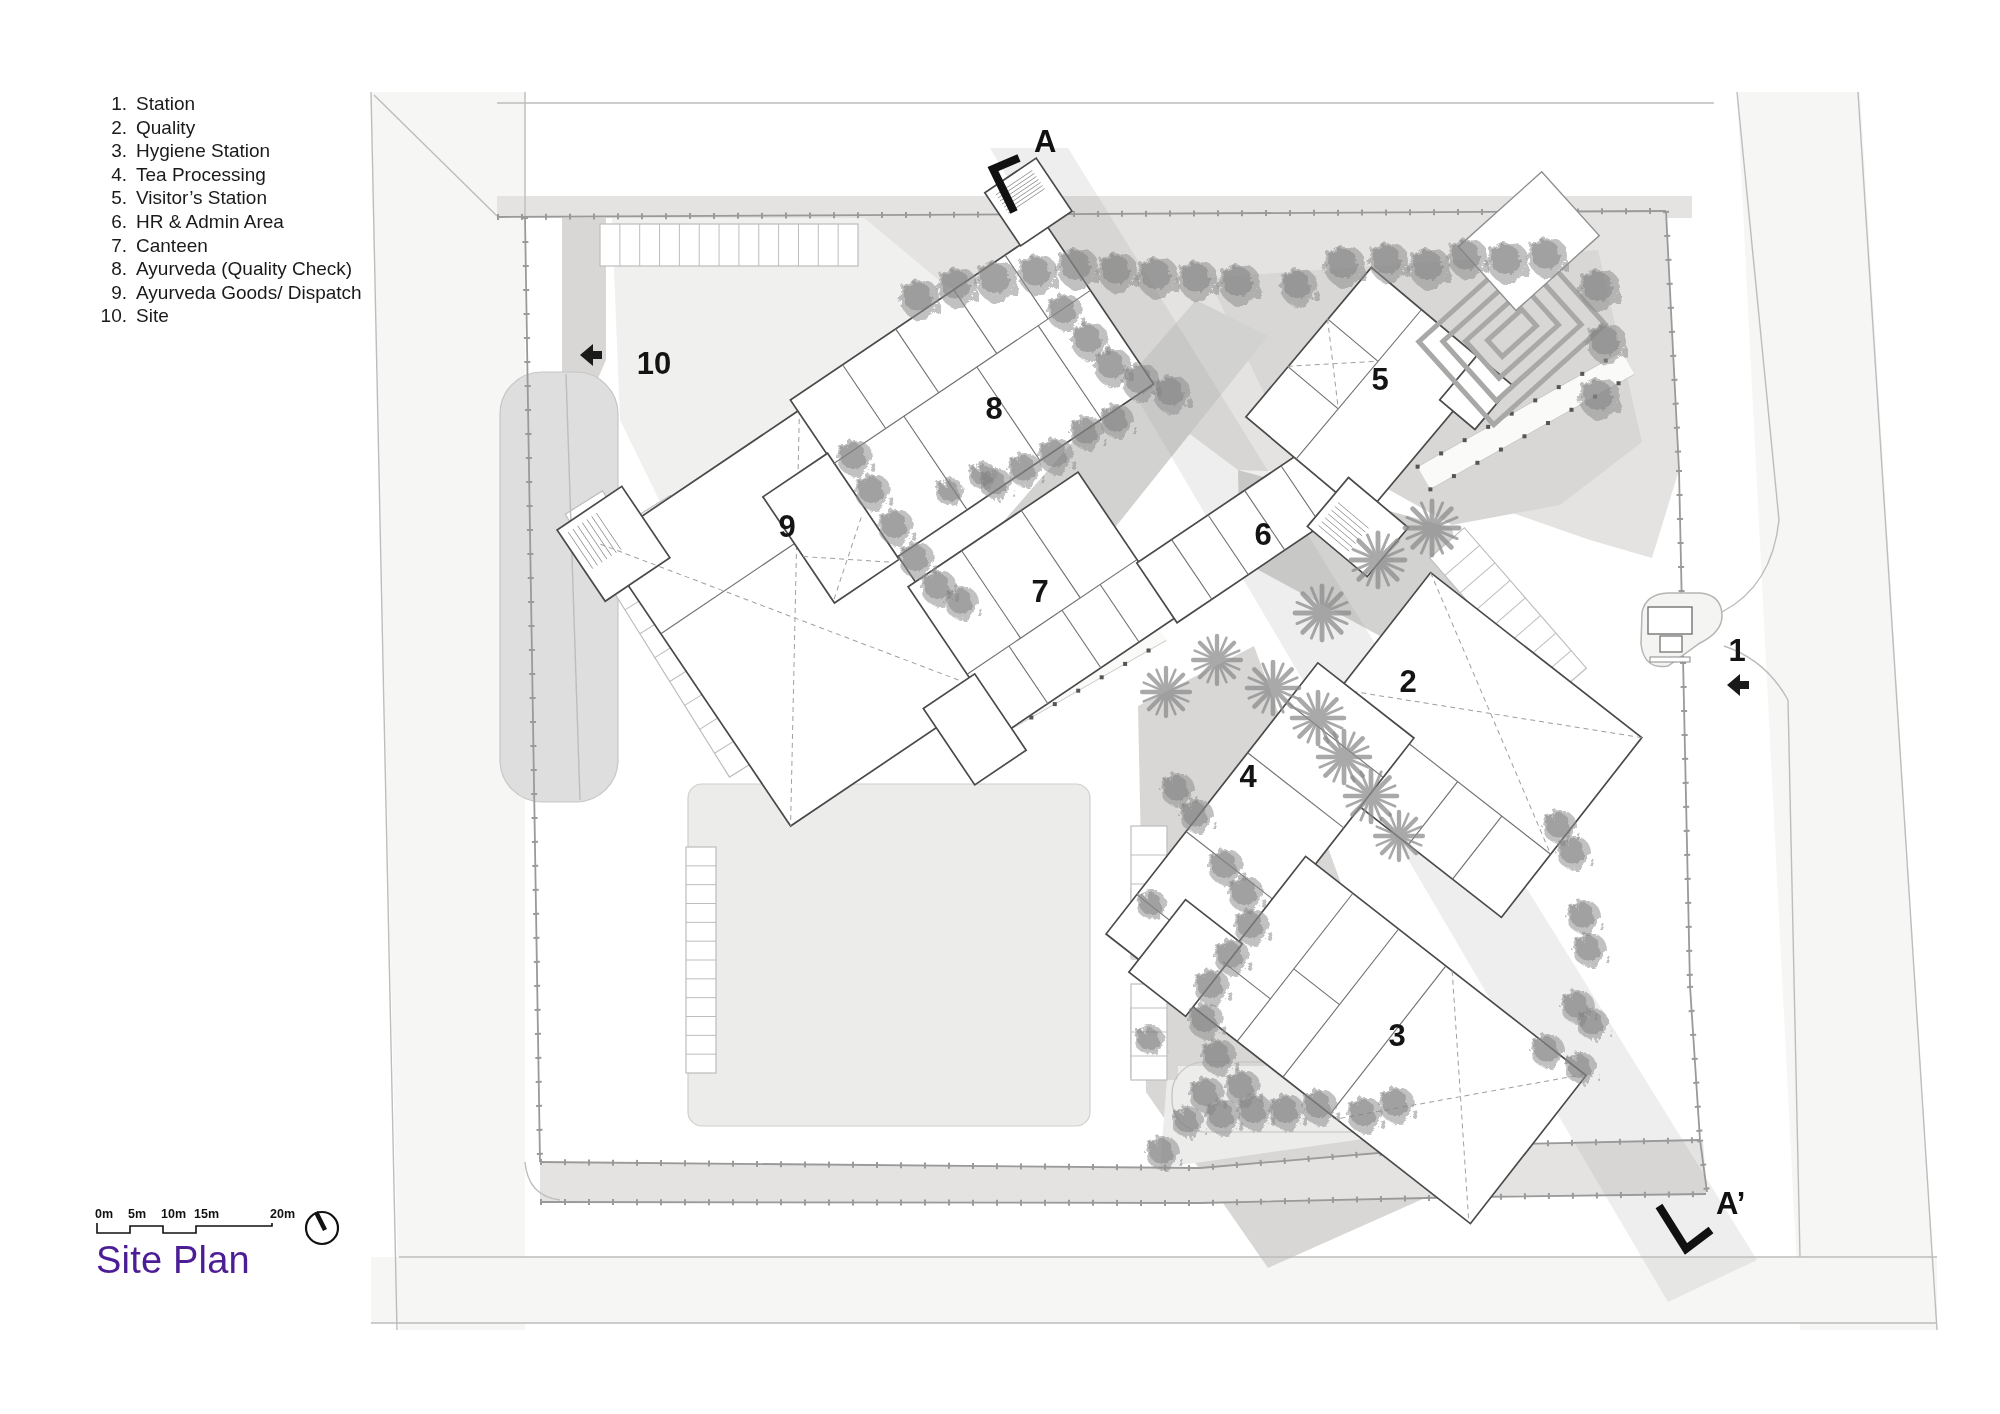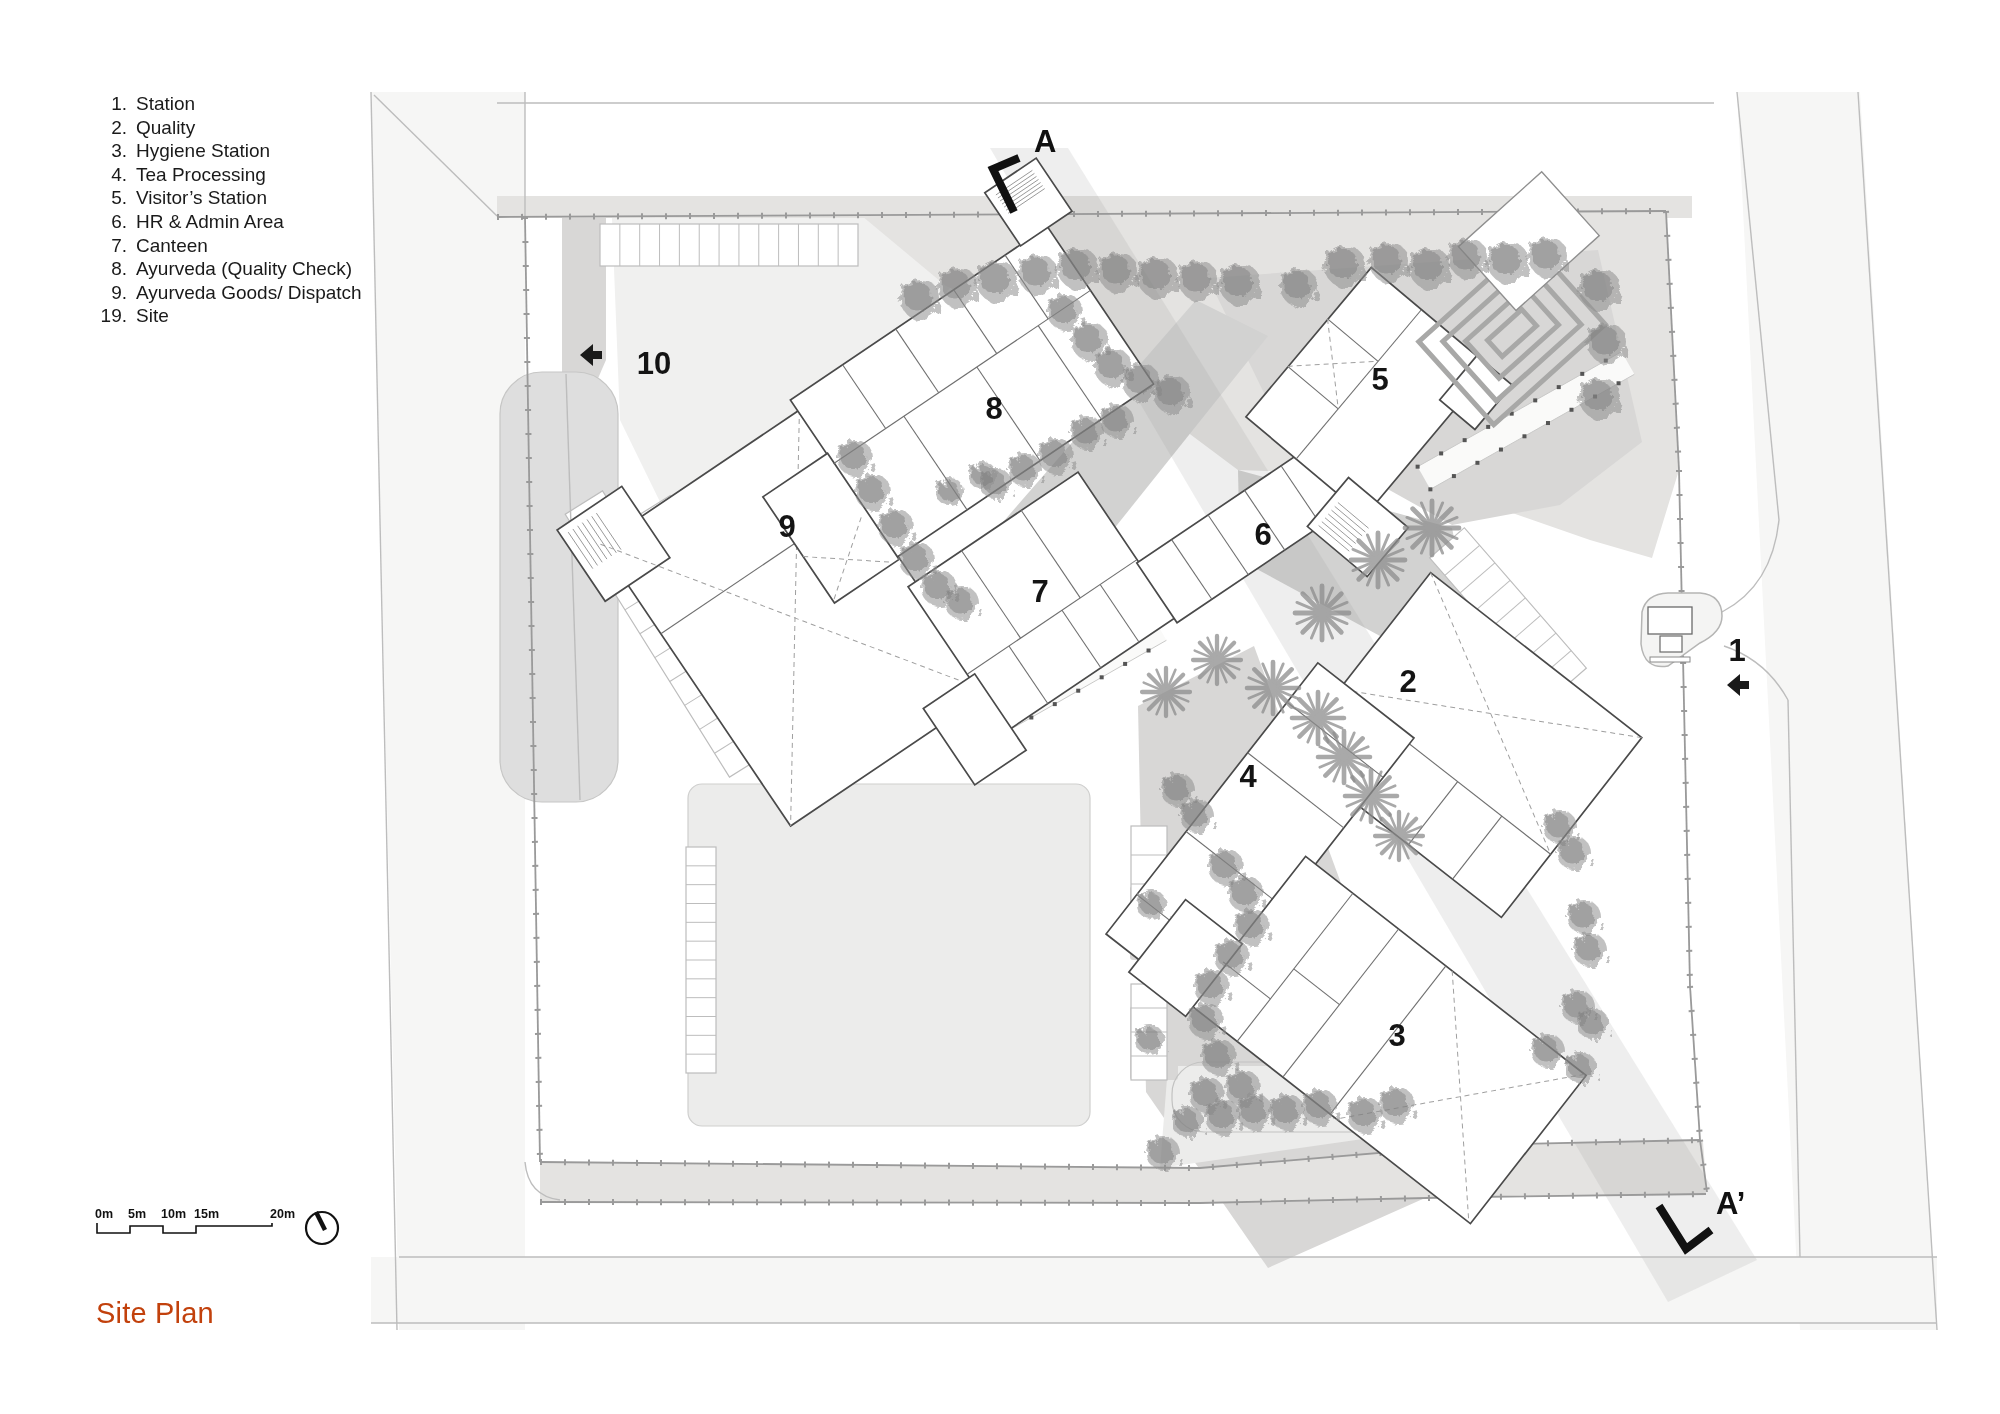--- a/index.html
+++ b/index.html
@@ -5,21 +5,21 @@
   html,body{margin:0;padding:0;background:#fff;}
   #stage{position:relative;width:2000px;height:1414px;background:#fff;overflow:hidden;
          font-family:"Liberation Sans","DejaVu Sans",sans-serif;color:#141414;}
   #plan-svg{position:absolute;left:0;top:0;}
   
   #legend{position:absolute;left:95px;top:92px;font-size:19px;line-height:23.6px;color:#1a1a1a;}
   #legend ol{list-style:none;margin:0;padding:0;}
   #legend li{display:flex;}
   #legend .num{display:inline-block;width:32px;text-align:right;margin-right:9px;flex:0 0 32px;}
   
-  #page-title{position:absolute;left:96px;top:1297px;font-size:29px;color:#c2410c;letter-spacing:.2px;}
+  #page-title{position:absolute;left:96px;top:1239px;font-size:38px;color:#4c1d95;letter-spacing:.2px;}
 </style>
 </head>
 <body>
 
 <div id="stage">
   <svg id="plan-svg" width="2000" height="1414" viewBox="0 0 2000 1414">
     <defs>
       <filter id="rough" x="-30%" y="-30%" width="160%" height="160%">
         <feTurbulence type="fractalNoise" baseFrequency="0.12" numOctaves="3" result="n"></feTurbulence>
         <feDisplacementMap in="SourceGraphic" in2="n" scale="12"></feDisplacementMap>
@@ -679,20 +679,20 @@
         </li>
       <li>
           <span class="num">8.</span>
           <span>Ayurveda (Quality Check)</span>
         </li>
       <li>
           <span class="num">9.</span>
           <span>Ayurveda Goods/ Dispatch</span>
         </li>
       <li>
-          <span class="num">19.</span>
+          <span class="num">10.</span>
           <span>Site</span>
         </li>
     </ol>
   </div>
 
   <div id="page-title">Site Plan</div>
 </div>
 
 </body></html>

